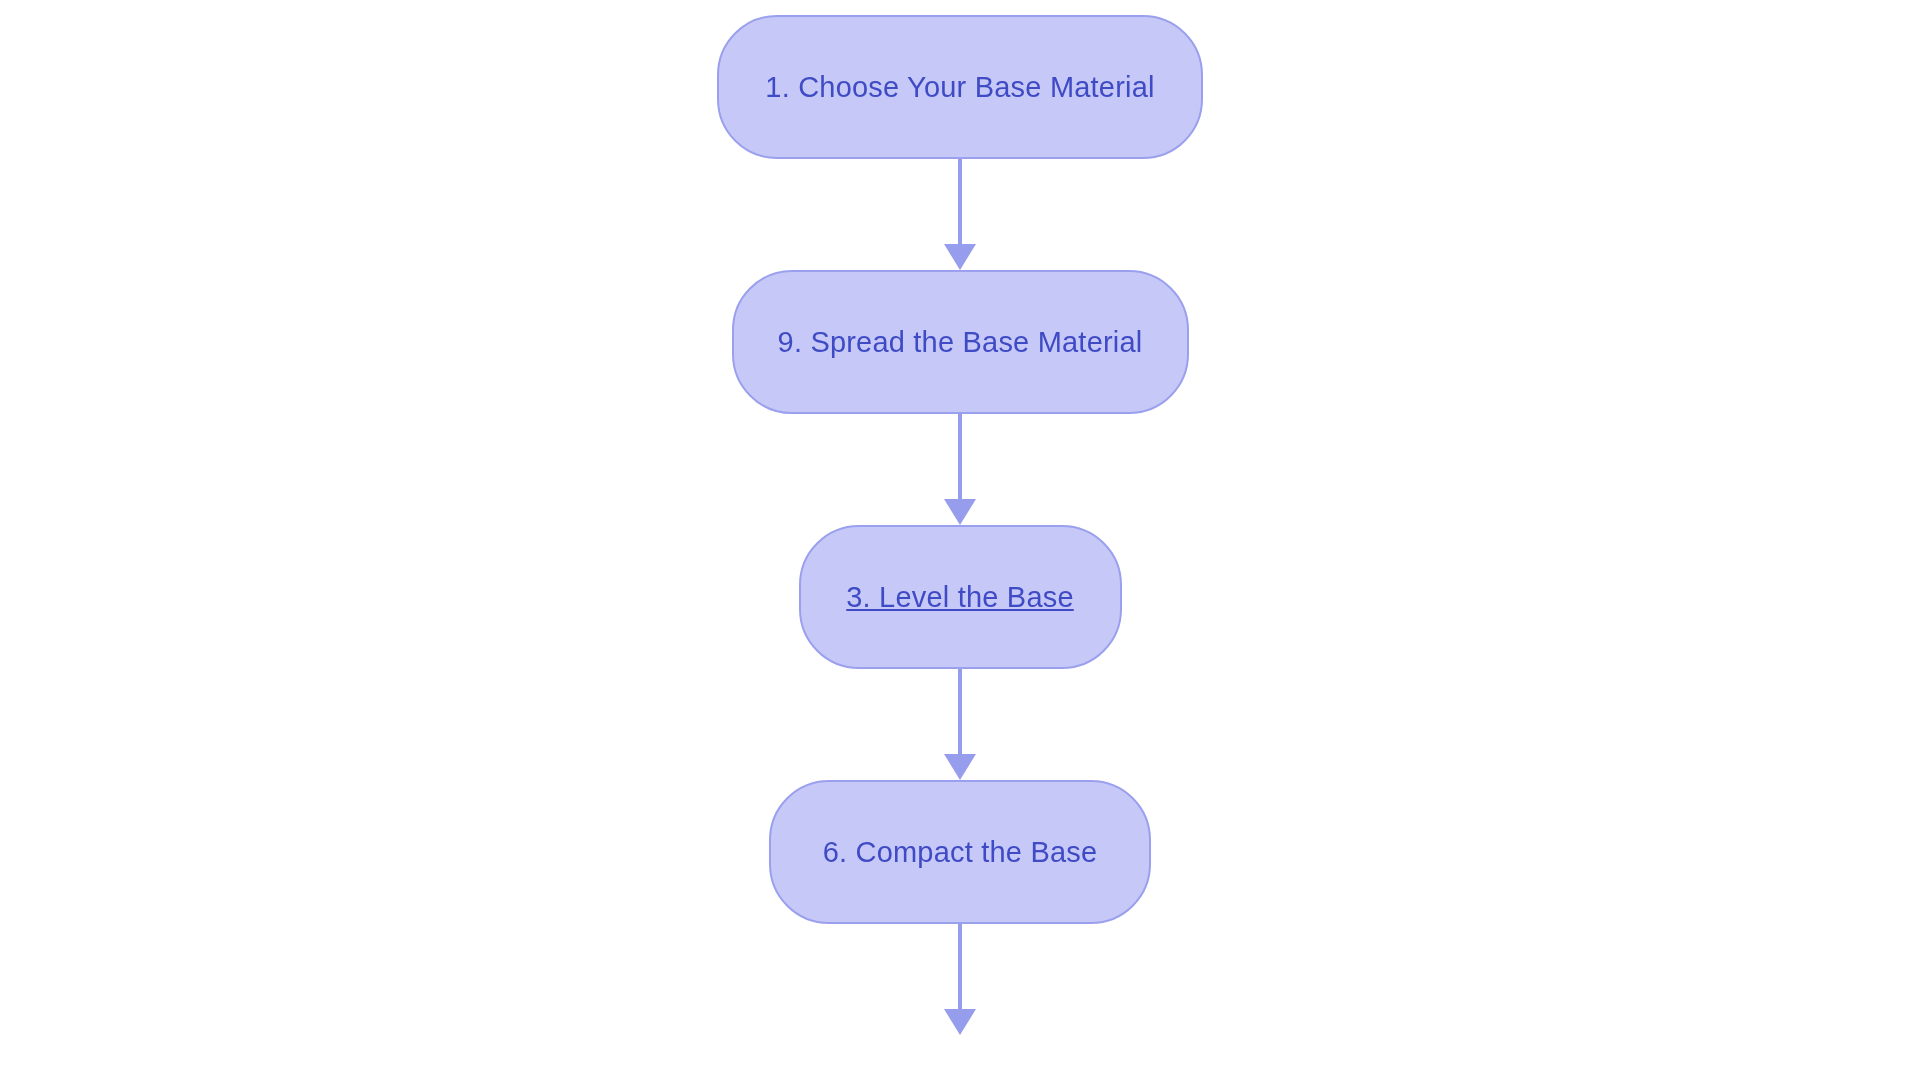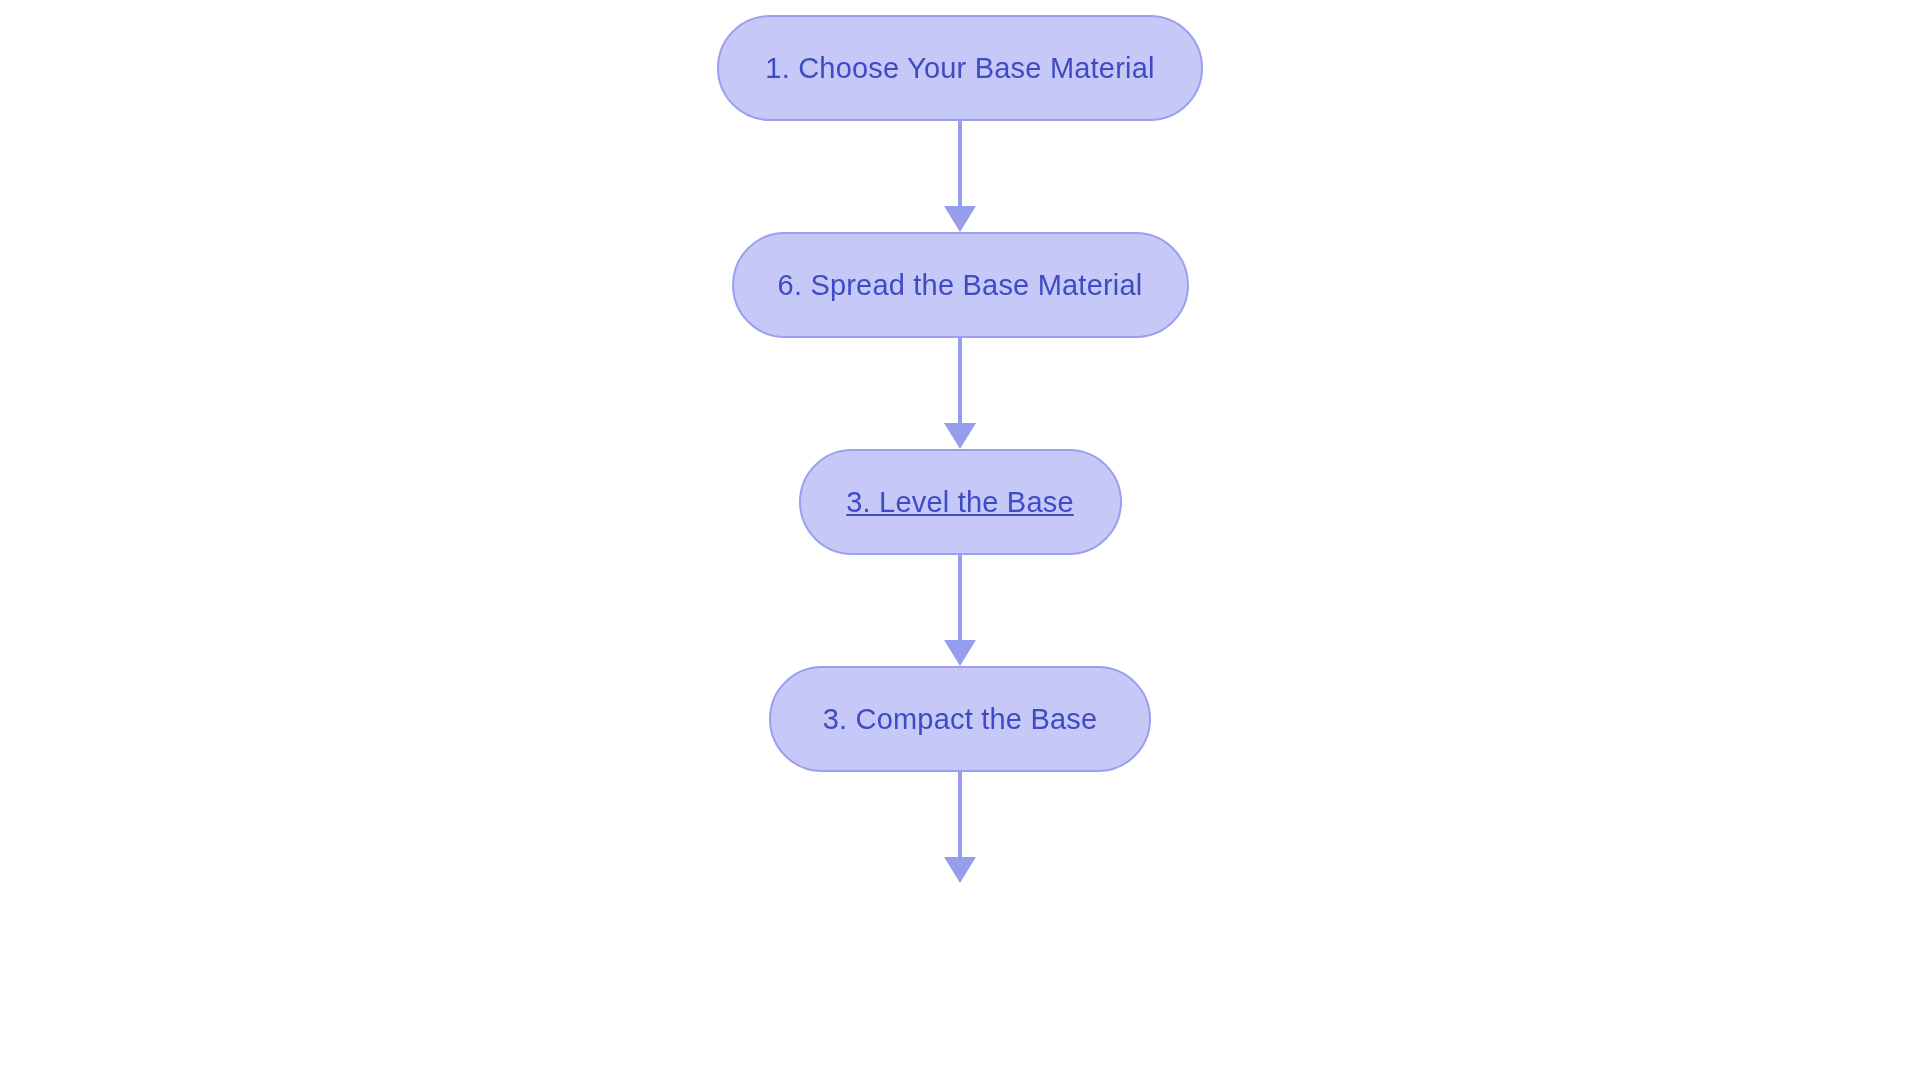--- a/index.html
+++ b/index.html
@@ -20,21 +20,21 @@
   .canvas {
     width: 1920px;
     height: 1083px;
     background: var(--bg);
     display: flex;
     flex-direction: column;
     align-items: center;
     padding-top: 15px;
   }
   .node {
-    height: 106px;
+    height: 144px;
     border-radius: 60px;
     background: var(--node-fill);
     border: 2px solid var(--node-border);
     color: var(--node-text);
     display: flex;
     align-items: center;
     justify-content: center;
     padding: 0 44px;
     font-size: 29px;
     font-weight: 400;
@@ -77,39 +77,39 @@
   <div class="node n1">
     <span class="node-label">1. Choose Your Base Material</span>
   </div>
 
   <div class="connector">
     <div class="line"></div>
     <div class="head"></div>
   </div>
 
   <div class="node n2">
-    <span class="node-label">6. Spread the Base Material</span>
+    <span class="node-label">9. Spread the Base Material</span>
   </div>
 
   <div class="connector">
     <div class="line"></div>
     <div class="head"></div>
   </div>
 
   <div class="node n3">
     <span class="node-label">3. Level the Base</span>
   </div>
 
   <div class="connector">
     <div class="line"></div>
     <div class="head"></div>
   </div>
 
   <div class="node n4">
-    <span class="node-label">3. Compact the Base</span>
+    <span class="node-label">6. Compact the Base</span>
   </div>
 
   <div class="connector">
     <div class="line"></div>
     <div class="head"></div>
   </div>
 
 
 </div>
 

